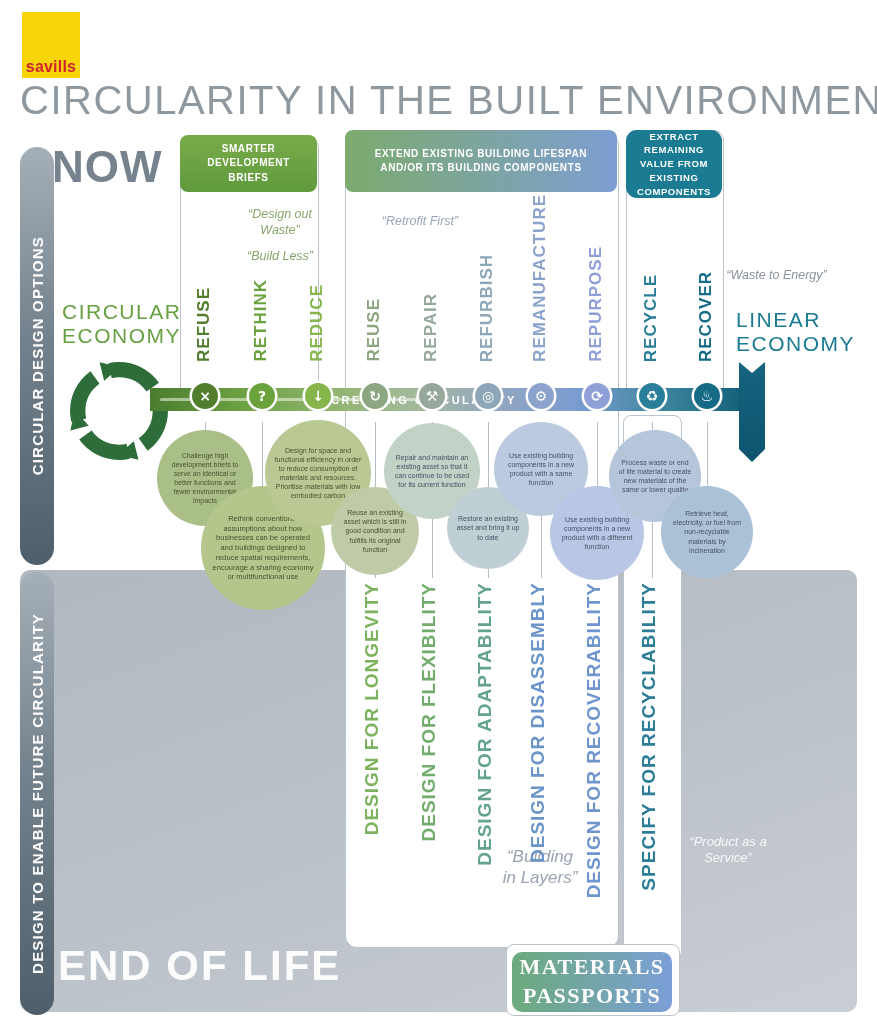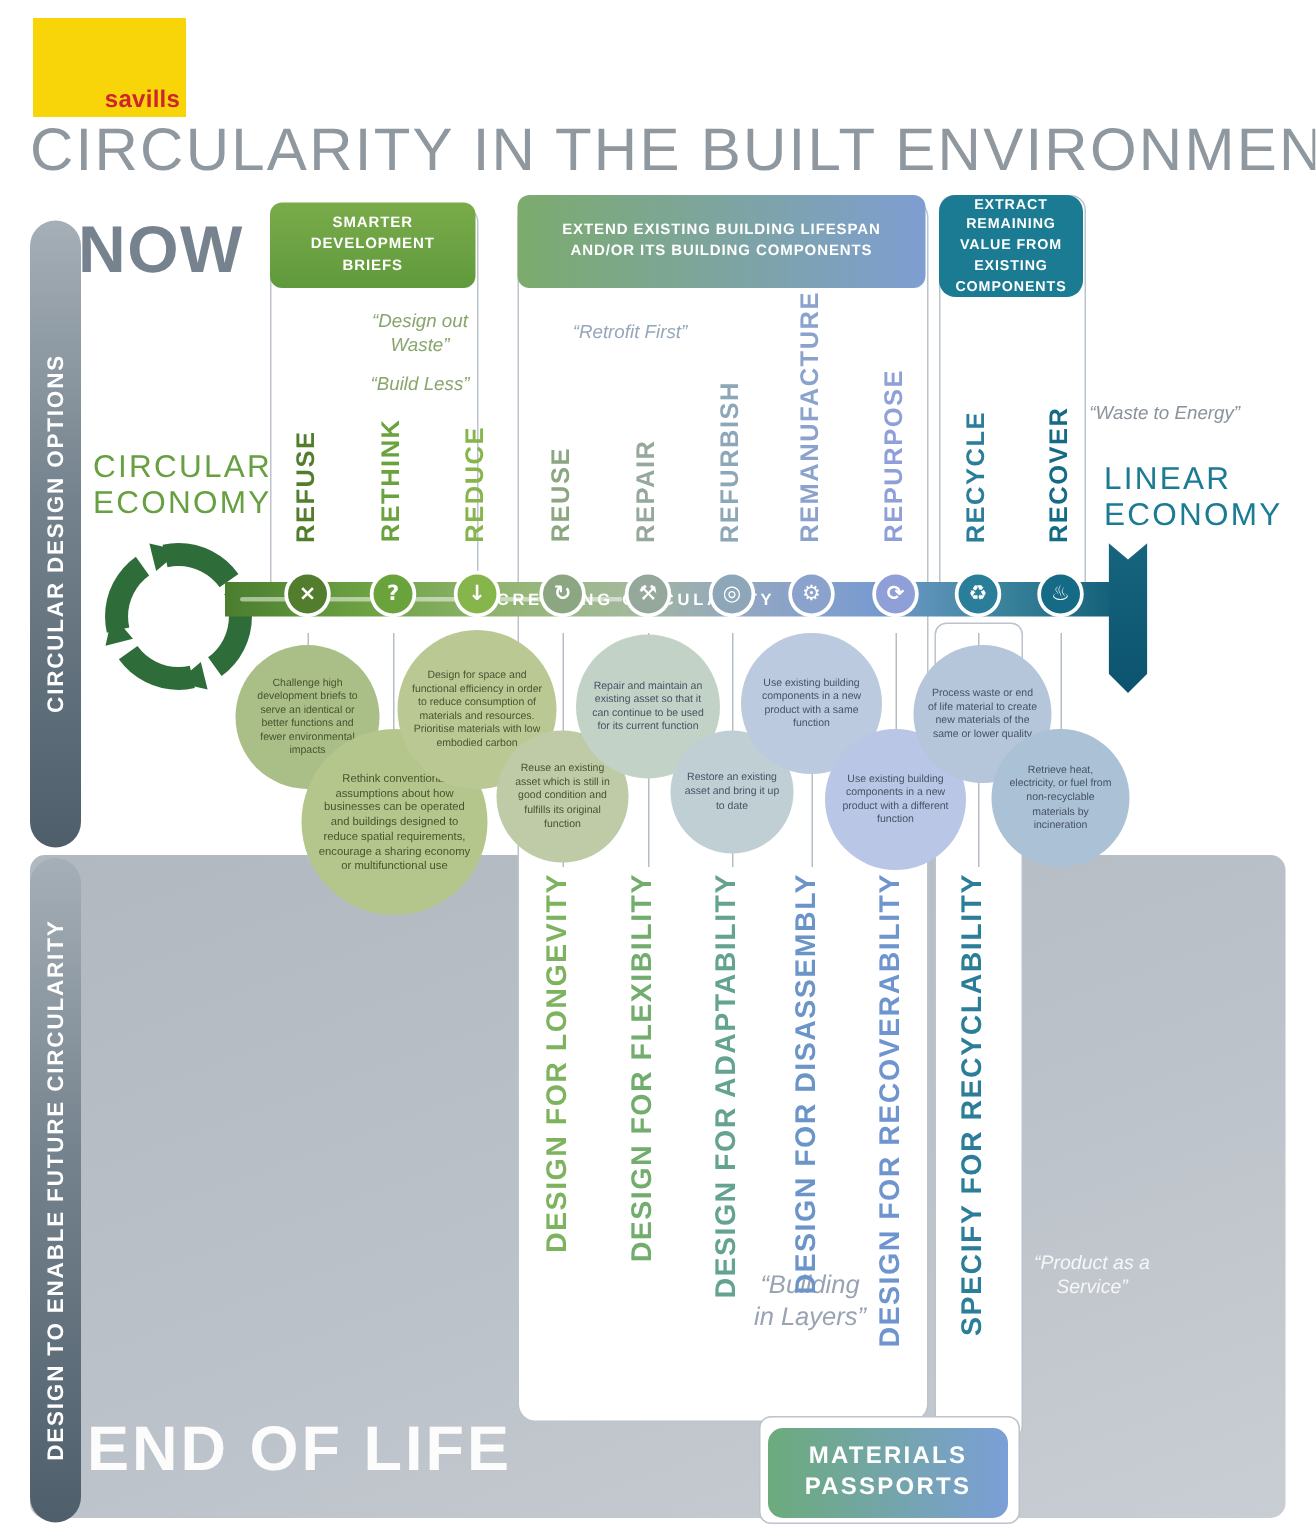--- a/index.html
+++ b/index.html
@@ -1,21 +1,21 @@
 <!DOCTYPE html>
 <html><head>
 <meta charset="utf-8">
 <style>
   html,body{margin:0;padding:0;background:#fff;}
   #stage{position:relative;width:877px;height:1024px;background:#fff;overflow:hidden;
          font-family:"Liberation Sans",sans-serif;}
   .abs{position:absolute;}
   
   .sav-box{left:22px;top:12px;width:58px;height:64px;background:#f8d509;display:flex;
-           align-items:flex-end;justify-content:center;padding-bottom:2px;padding-left:44px;}
+           align-items:flex-end;justify-content:center;padding-bottom:2px;}
   .sav-txt{color:#cf2330;font-size:16px;font-weight:700;letter-spacing:.2px;}
   .earth-wrap{left:86px;top:10px;width:86px;height:68px;}
   .earth-txt{position:absolute;left:4px;bottom:2px;font-size:21px;color:#1f1f1f;letter-spacing:.5px;}
   
   .page-title{left:20px;top:78px;width:850px;font-size:40px;font-weight:300;color:#8f979f;
               letter-spacing:1.5px;white-space:nowrap;}
   .now{left:52px;top:142px;font-size:44px;font-weight:800;color:#76838f;letter-spacing:1px;}
   
   .pill{width:34px;border-radius:17px;background:linear-gradient(180deg,#a5afb7 0%,#74828d 45%,#4e5f6b 100%);
         display:flex;align-items:center;justify-content:center;}
@@ -72,21 +72,21 @@
   .bubble.g{color:#49532f;}
   .bubble.b{color:#455364;}
   
   .f-label{top:582px;writing-mode:vertical-rl;transform:rotate(180deg);
            font-weight:800;font-size:19px;letter-spacing:1px;white-space:nowrap;}
   
   .banner{border-radius:10px;color:#fff;font-weight:800;display:flex;align-items:center;
           justify-content:center;text-align:center;letter-spacing:1.5px;
           background:linear-gradient(90deg,#6cab7c,#7b9fd7);}
   .banner-wlt{left:348px;top:890px;width:269px;height:56px;font-size:20px;}
-  .banner-mp{left:512px;top:952px;width:160px;height:60px;font-size:16px;line-height:1.3;}
+  .banner-mp{left:512px;top:952px;width:160px;height:60px;font-size:22px;line-height:1.3;font-family:Liberation Serif, serif;}
 </style>
 </head>
 <body>
 
 <div id="stage">
 
   <div class="abs sav-box">
     <span class="sav-txt">savills</span>
   </div>
 

